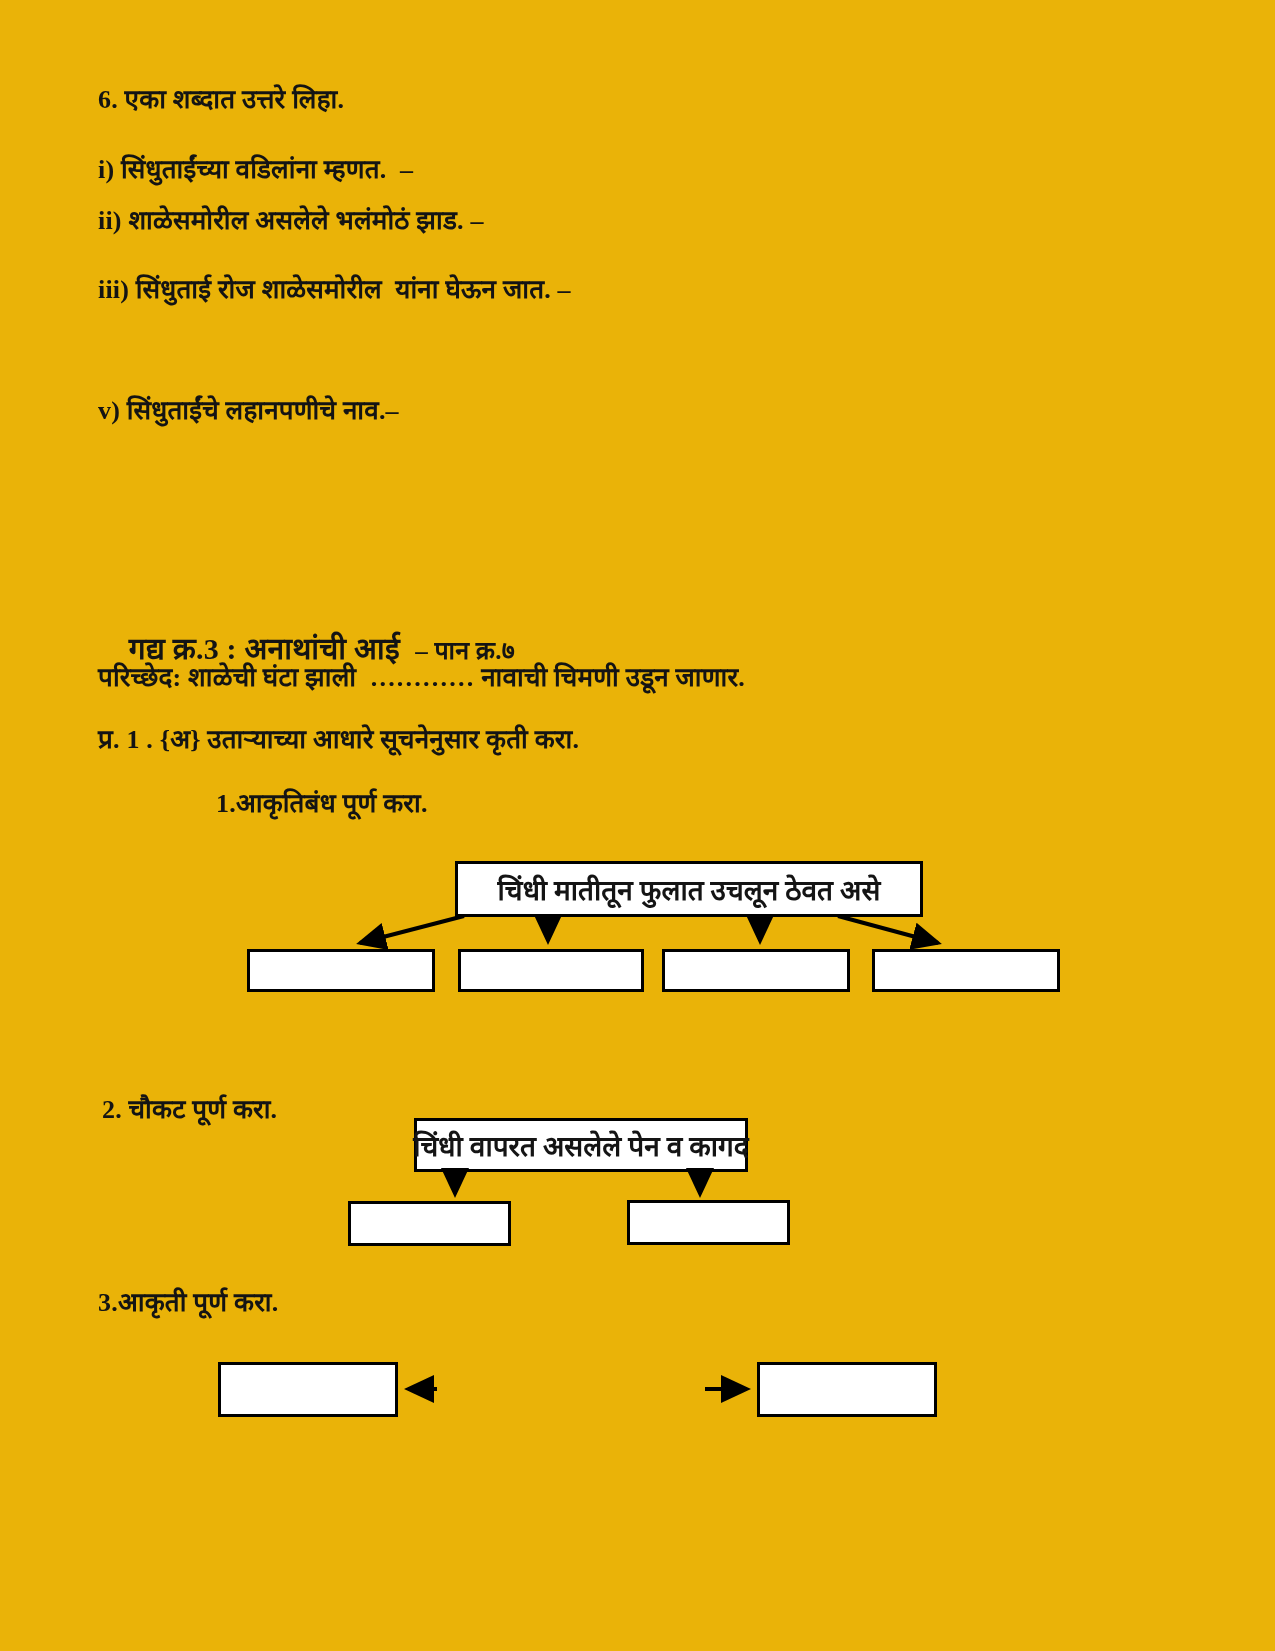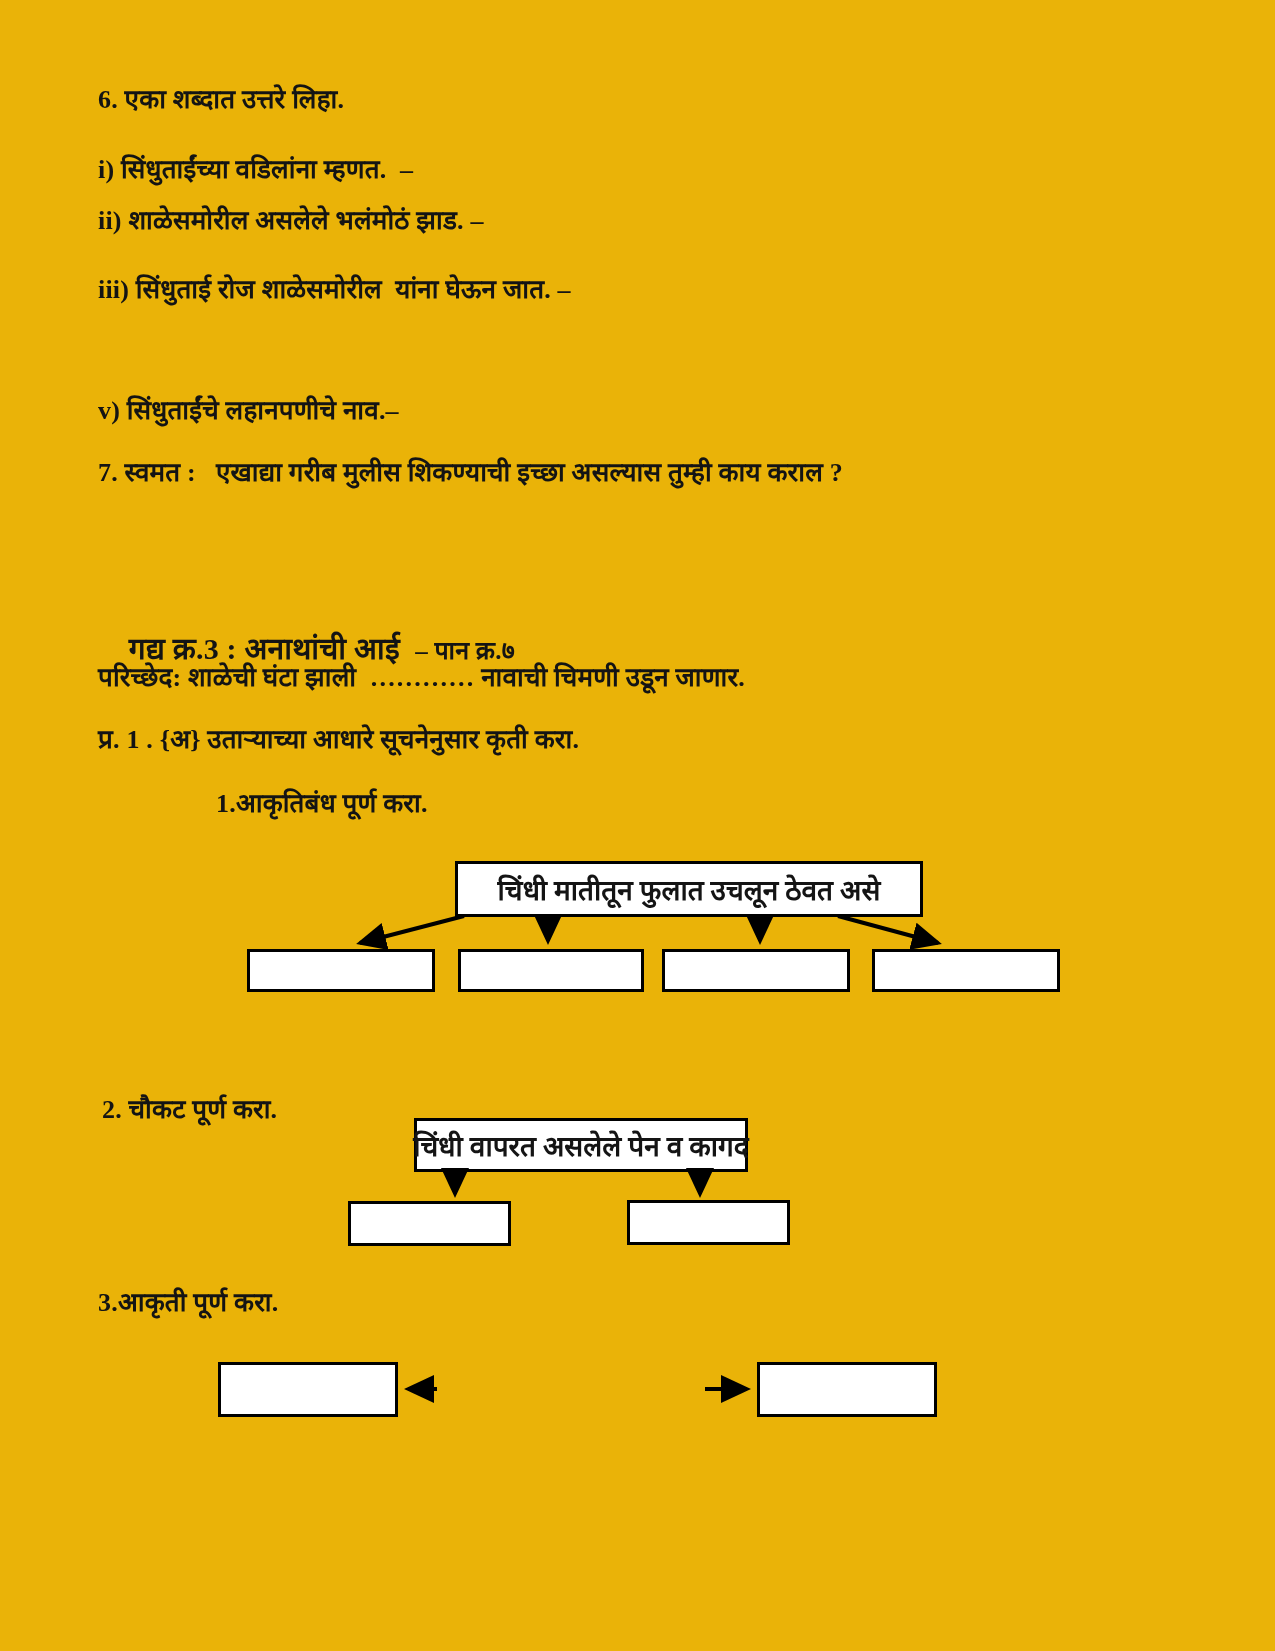--- a/index.html
+++ b/index.html
@@ -40,21 +40,20 @@
 <body>
 
 <div class="page">
 
   <div class="line" style="left:98px;top:80px;">6. एका शब्दात उत्तरे लिहा.</div>
   <div class="line" style="left:98px;top:140px;margin-top:10px;">i) सिंधुताईंच्या वडिलांना म्हणत.  –</div>
   <div class="line" style="left:98px;top:201px;">ii) शाळेसमोरील असलेले भलंमोठं झाड. –</div>
   <div class="line" style="left:98px;top:270px;">iii) सिंधुताई रोज शाळेसमोरील  यांना घेऊन जात. –</div>
   <div class="line" style="left:98px;top:391px;">v) सिंधुताईंचे लहानपणीचे नाव.–</div>
 
-  <div class="line" style="left:98px;top:453px;">7. स्वमत :   एखाद्या गरीब मुलीस शिकण्याची इच्छा असल्यास तुम्ही काय कराल ?</div>
 
   <div class="line lesson-title" style="left:98px;top:593px;">
     <span>गद्य क्र.3 : अनाथांची आई  </span><span class="pgref">– पान क्र.७</span>
   </div>
 
   <div class="line" style="left:98px;top:658px;">परिच्छेद: शाळेची घंटा झाली  ………… नावाची चिमणी उडून जाणार.</div>
 
   <div class="line" style="left:98px;top:720px;">प्र. 1 . {अ} उताऱ्याच्या आधारे सूचनेनुसार कृती करा.</div>
 
   <div class="line" style="left:180px;top:784px;margin-left:36px;">1.आकृतिबंध पूर्ण करा.</div>

